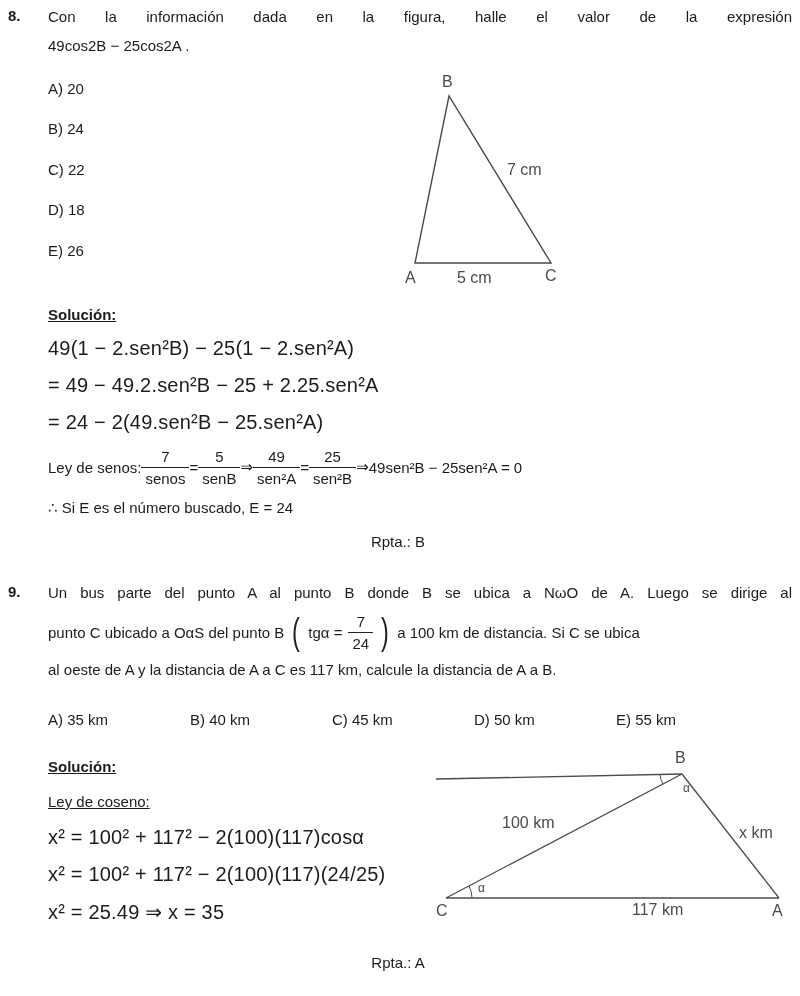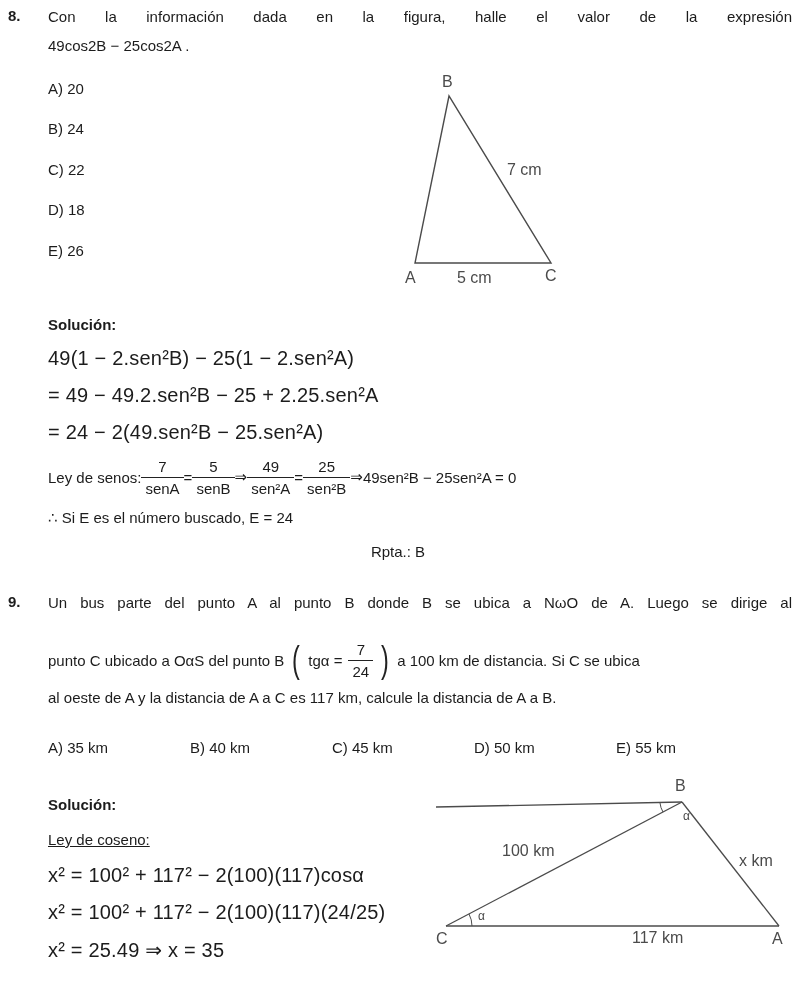--- a/index.html
+++ b/index.html
@@ -13,30 +13,30 @@
   .prob-row { display: flex; }
   .prob-num { flex: 0 0 40px; font-weight: bold; padding-top: 1px; }
   .prob-body { flex: 1; min-width: 0; }
   .justify-line { margin: 0; line-height: 1.45; text-align: justify; text-align-last: justify; }
   .plain-line { margin: 0; line-height: 1.45; }
   .expr { margin: 7px 0 0 0; }
   .opts-fig { display: flex; margin-top: 24px; }
   .options-col { list-style: none; margin: 0; padding: 0; flex: 0 0 355px; }
   .options-col li { margin-bottom: 24px; line-height: 1.1; }
   .fig8-wrap { margin-top: -10px; }
-  .sol-label { display: inline-block; font-weight: bold; margin: 20px 0 14px 0; }
+  .sol-label { display: inline-block; font-weight: bold; text-decoration: underline; margin: 10px 0 14px 0; }
   .math-line { margin: 0 0 14px 0; font-size: 20px; letter-spacing: 0.2px; }
   .ley-row { display: flex; align-items: center; margin: 4px 0 6px 0; }
   .frac { display: inline-flex; flex-direction: column; line-height: 1.15; font-size: 15px; }
   .frac .num { align-self: stretch; text-align: center; border-bottom: 1.4px solid #222; padding: 0 4px 2px 4px; }
   .frac .den { align-self: stretch; text-align: center; padding: 2px 4px 0 4px; }
   .therefore { margin: 12px 0 0 0; }
   .rpta { text-align: center; font-weight: normal; margin: 16px 4px 0 0; }
   .prob9 { margin-top: 32px; }
-  .stmt-gap { margin-bottom: 27px; }
+  .stmt-gap { margin-bottom: 9px; }
   .stmt-frac-line { display: flex; align-items: center; gap: 6px; margin: 2px 0 7px 0; flex-wrap: nowrap; }
   .bigparen { display: inline-block; font-size: 36px; font-weight: 300; line-height: 0.85; transform: scaleX(0.65); color: #222; }
   .opts-row { display: flex; margin-top: 30px; }
   .opts-row .opt { width: 142px; }
   .sol9-row { display: flex; margin-top: 18px; }
   .sol9-left { flex: 1; padding-top: 2px; }
   .fig9-wrap { flex: 0 0 358px; margin-top: 2px; }
   .law-label { margin: 4px 0 16px 0; text-decoration: underline; }
   .conclusion { margin-top: 6px; }
   svg text { font-family: "Liberation Sans", sans-serif; fill: #4b4b4b; font-size: 16px; }
@@ -78,21 +78,21 @@
         <span class="sol-label">Solución:</span>
 
         <div class="math-line">49(1 − 2.sen²B) − 25(1 − 2.sen²A)</div>
         <div class="math-line">= 49 − 49.2.sen²B − 25 + 2.25.sen²A</div>
         <div class="math-line">= 24 − 2(49.sen²B − 25.sen²A)</div>
 
         <div class="ley-row">
           <span>Ley de senos:</span>
           <span class="frac">
             <span class="num">7</span>
-            <span class="den">senA</span>
+            <span class="den">senos</span>
           </span>
           <span class="sep">=</span>
           <span class="frac">
             <span class="num">5</span>
             <span class="den">senB</span>
           </span>
           <span class="sep">⇒</span>
           <span class="frac">
             <span class="num">49</span>
             <span class="den">sen²A</span>

